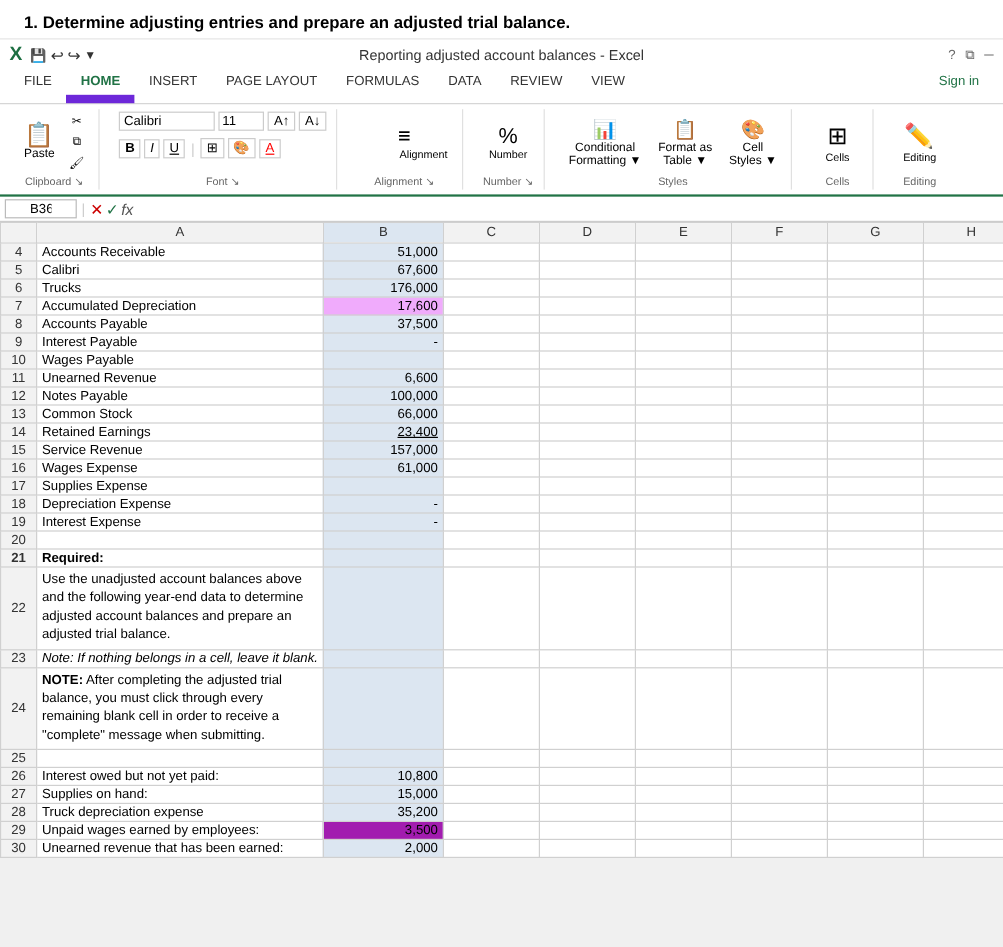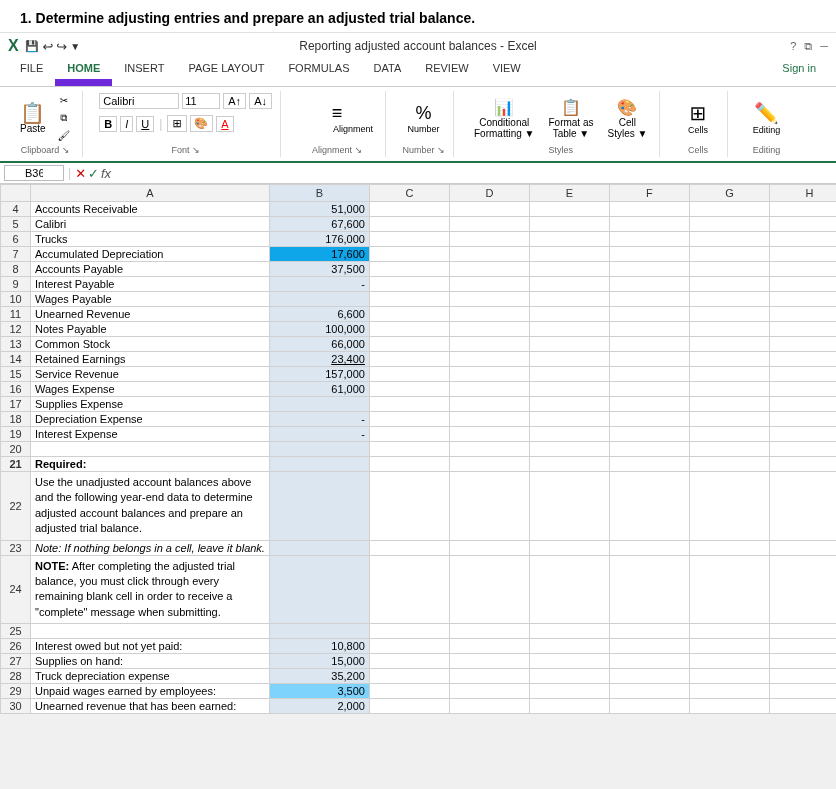--- a/index.html
+++ b/index.html
@@ -439,21 +439,21 @@
             <td class="cell"></td>
             <td class="cell"></td>
             <td class="cell"></td>
             <td class="cell"></td>
             <td class="cell"></td>
             <td class="cell"></td>
           </tr>
           <tr>
             <td class="row-header">7</td>
             <td class="cell cell-text">Accumulated Depreciation</td>
-            <td class="cell cell-number" style="background: #0ea5e9; text-align: right;">17,600</td>
+            <td class="cell cell-number" style="background: #f0abfc; text-align: right;">17,600</td>
             <td class="cell"></td>
             <td class="cell"></td>
             <td class="cell"></td>
             <td class="cell"></td>
             <td class="cell"></td>
             <td class="cell"></td>
           </tr>
           <tr>
             <td class="row-header">8</td>
             <td class="cell cell-text">Accounts Payable</td>
@@ -683,21 +683,21 @@
             <td class="cell"></td>
             <td class="cell"></td>
             <td class="cell"></td>
             <td class="cell"></td>
             <td class="cell"></td>
             <td class="cell"></td>
           </tr>
           <tr>
             <td class="row-header">29</td>
             <td class="cell cell-text">Unpaid wages earned by employees:</td>
-            <td class="cell cell-number" style="background: #7dd3fc;">3,500</td>
+            <td class="cell cell-number" style="background: #a21caf;">3,500</td>
             <td class="cell"></td>
             <td class="cell"></td>
             <td class="cell"></td>
             <td class="cell"></td>
             <td class="cell"></td>
             <td class="cell"></td>
           </tr>
           <tr>
             <td class="row-header">30</td>
             <td class="cell cell-text">Unearned revenue that has been earned:</td>

